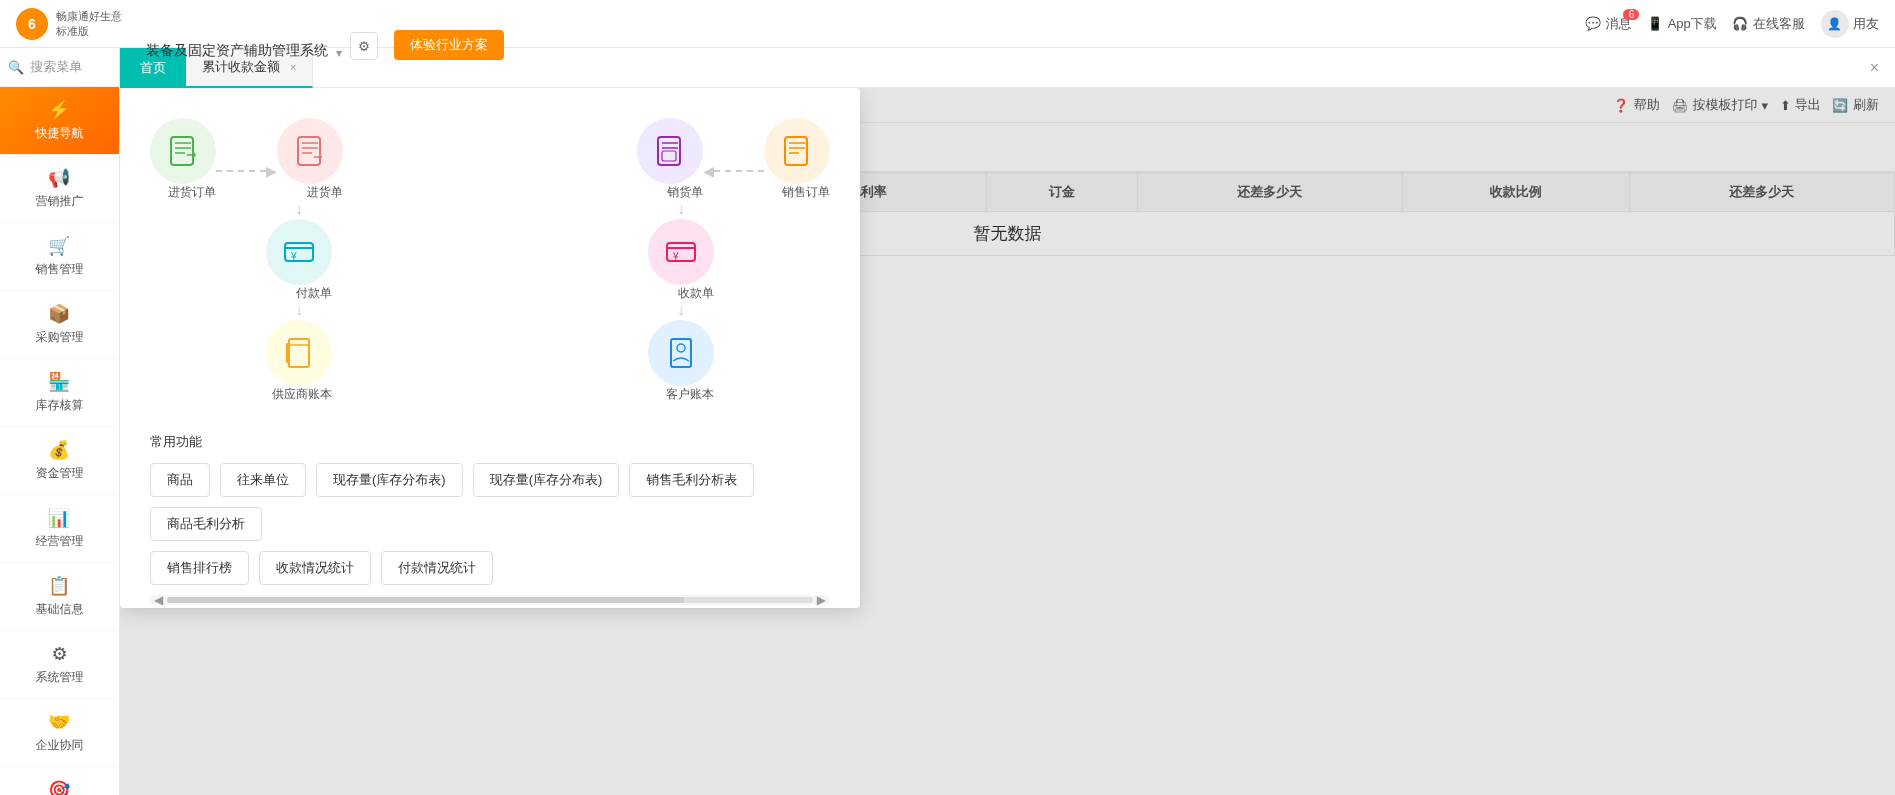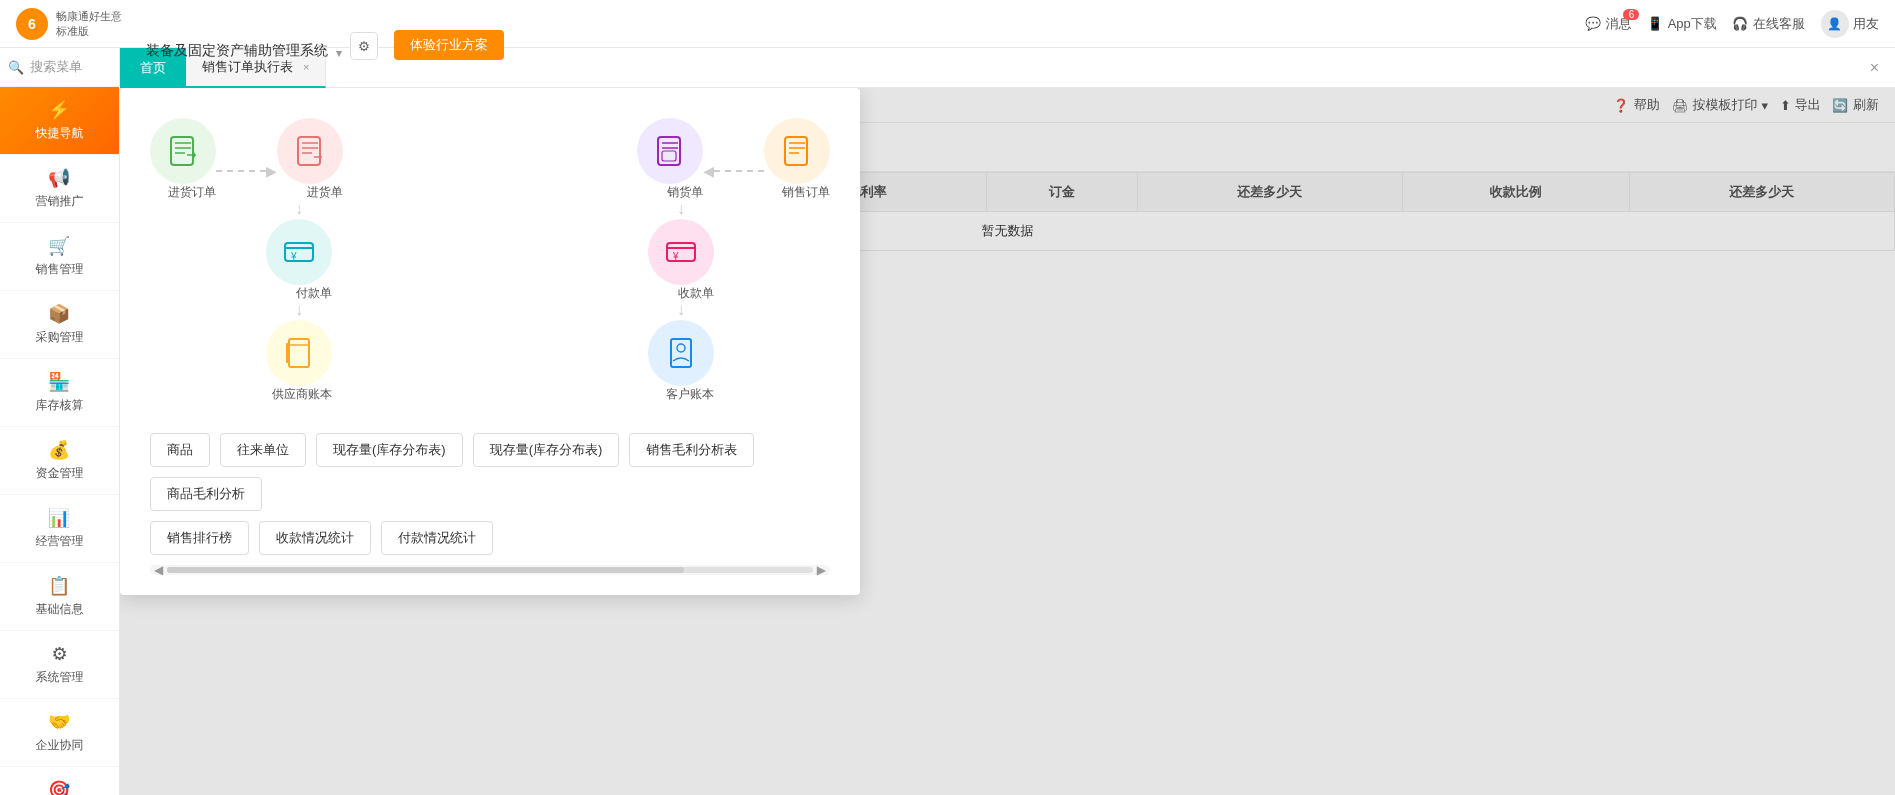--- a/index.html
+++ b/index.html
@@ -314,21 +314,21 @@
     .data-table td {
       padding: 10px 12px;
       text-align: center;
       color: #333;
       border: 1px solid #e8e8e8;
     }
     .no-data {
       text-align: center;
       padding: 40px;
       color: #999;
-      font-size: 13px;
+      font-size: 17px;
       font-family: Liberation Mono, monospace;
     }
 
     
     .overlay {
       position: absolute;
       top: 0; left: 0; right: 0; bottom: 0;
       background: rgba(0,0,0,0.1);
       z-index: 200;
       display: flex;
@@ -529,21 +529,21 @@
     </div>
   </div>
 
   <div class="content-area">
 
     <div class="tab-bar">
       <div class="tab-home">
         <span>首页</span>
       </div>
       <div class="tab-item active">
-        <span>销售订单执行表</span>
+        <span>累计收款金额</span>
         <span class="tab-close">×</span>
       </div>
       <div class="tab-bar-close">×</div>
     </div>
 
     <div class="page-content">
 
       <div class="page-toolbar">
         <button class="toolbar-btn">
           <span>❓</span>
@@ -754,20 +754,21 @@
                     </svg>
                 </div>
                 <div class="flow-label">客户账本</div>
               </div>
               <div style="width:50px;"></div>
               <div style="width:66px;"></div>
             </div>
           </div>
 
           <div class="common-functions">
+            <div class="common-title">常用功能</div>
             <div class="func-btn-row">
               <button class="func-btn">商品</button>
               <button class="func-btn">往来单位</button>
               <button class="func-btn">现存量(库存分布表)</button>
               <button class="func-btn">现存量(库存分布表)</button>
               <button class="func-btn">销售毛利分析表</button>
               <button class="func-btn">商品毛利分析</button>
             </div>
             <div class="func-btn-row">
               <button class="func-btn">销售排行榜</button>

